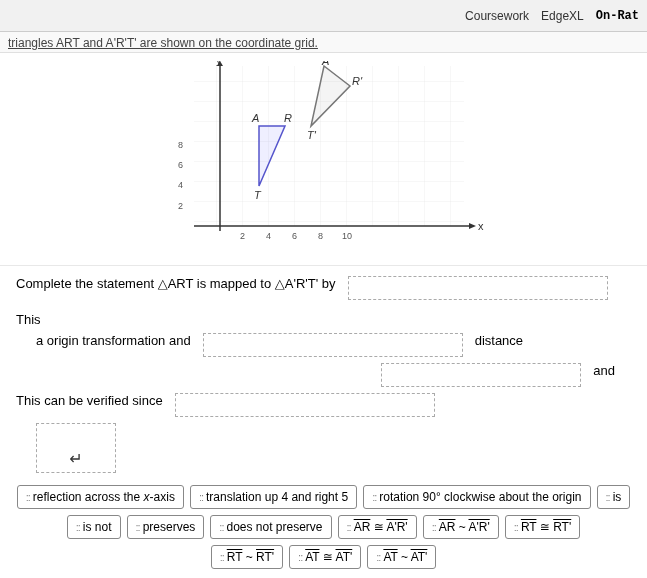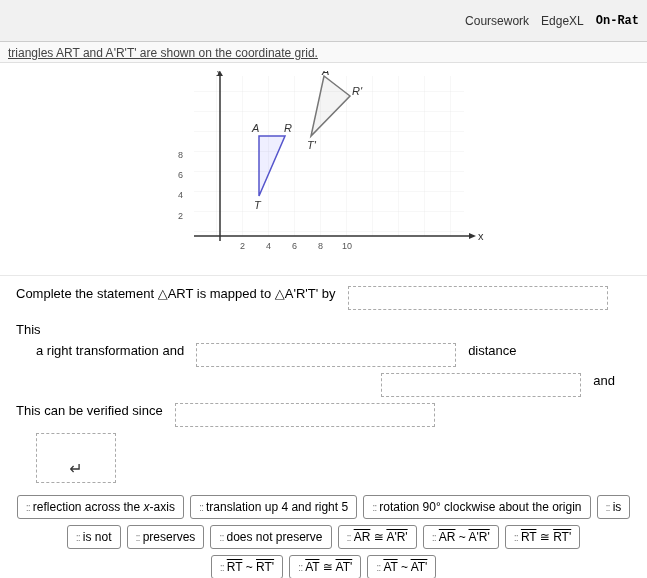--- a/index.html
+++ b/index.html
@@ -13,21 +13,21 @@
     }
 
     
     .top-nav {
       display: flex;
       justify-content: flex-end;
       align-items: center;
       background: #f1f1f1;
       border-bottom: 1px solid #ccc;
       padding: 4px 8px;
-      height: 42px;
+      height: 32px;
       gap: 12px;
     }
     .nav-item {
       font-size: 12px;
       color: #333;
       cursor: pointer;
     }
     .nav-item.active {
       font-weight: bold;
       color: #000;
@@ -211,21 +211,21 @@
 
 <div class="statement-section">
 
   <div class="statement-row">
     <span>Complete the statement △ART is mapped to △A'R'T' by</span>
     <span class="statement-box wide"></span>
     <span>This</span>
   </div>
 
   <div class="statement-row row-indent">
-    <span>a right transformation and</span>
+    <span>a origin transformation and</span>
     <span class="statement-box wide"></span>
     <span>distance</span>
   </div>
 
   <div class="statement-row" style="justify-content: flex-end; padding-right: 16px;">
     <span class="statement-box medium"></span>
     <span>and</span>
   </div>
 
   <div class="statement-row">

